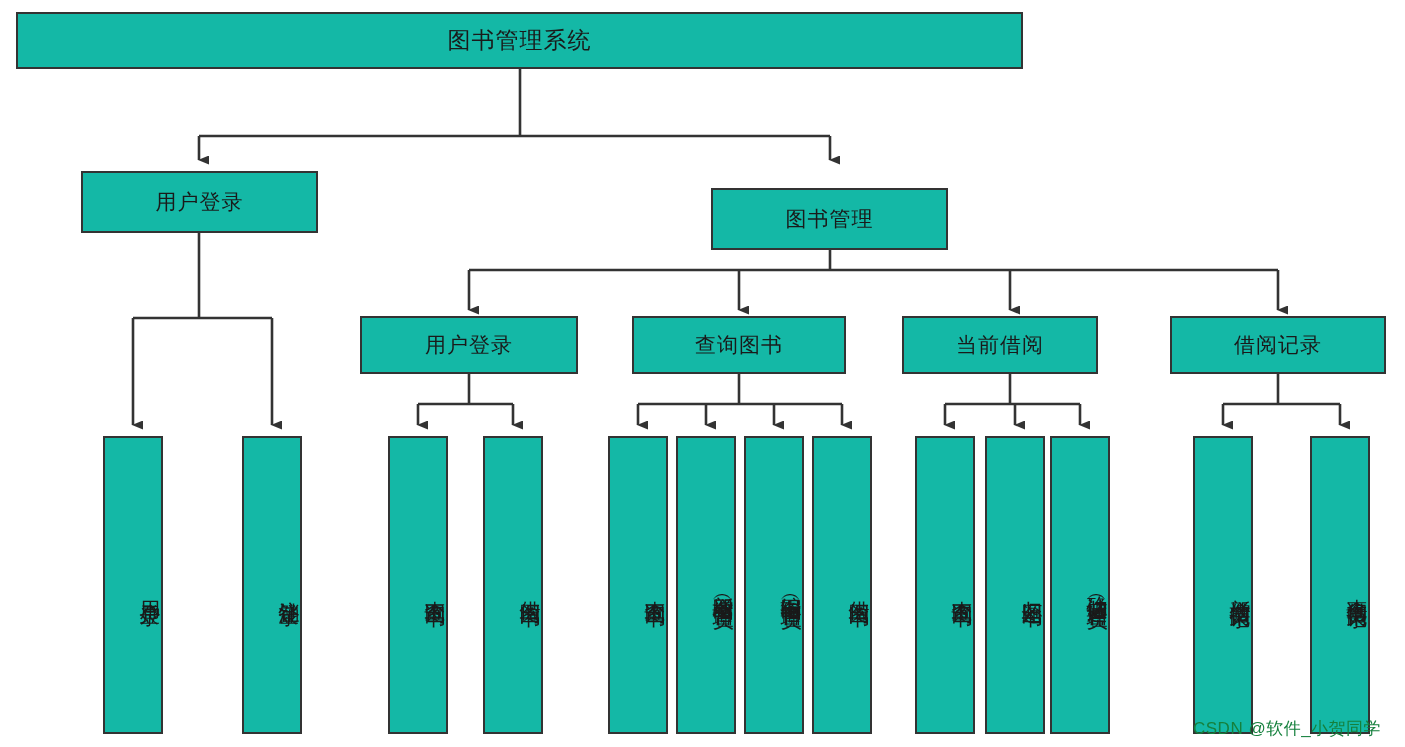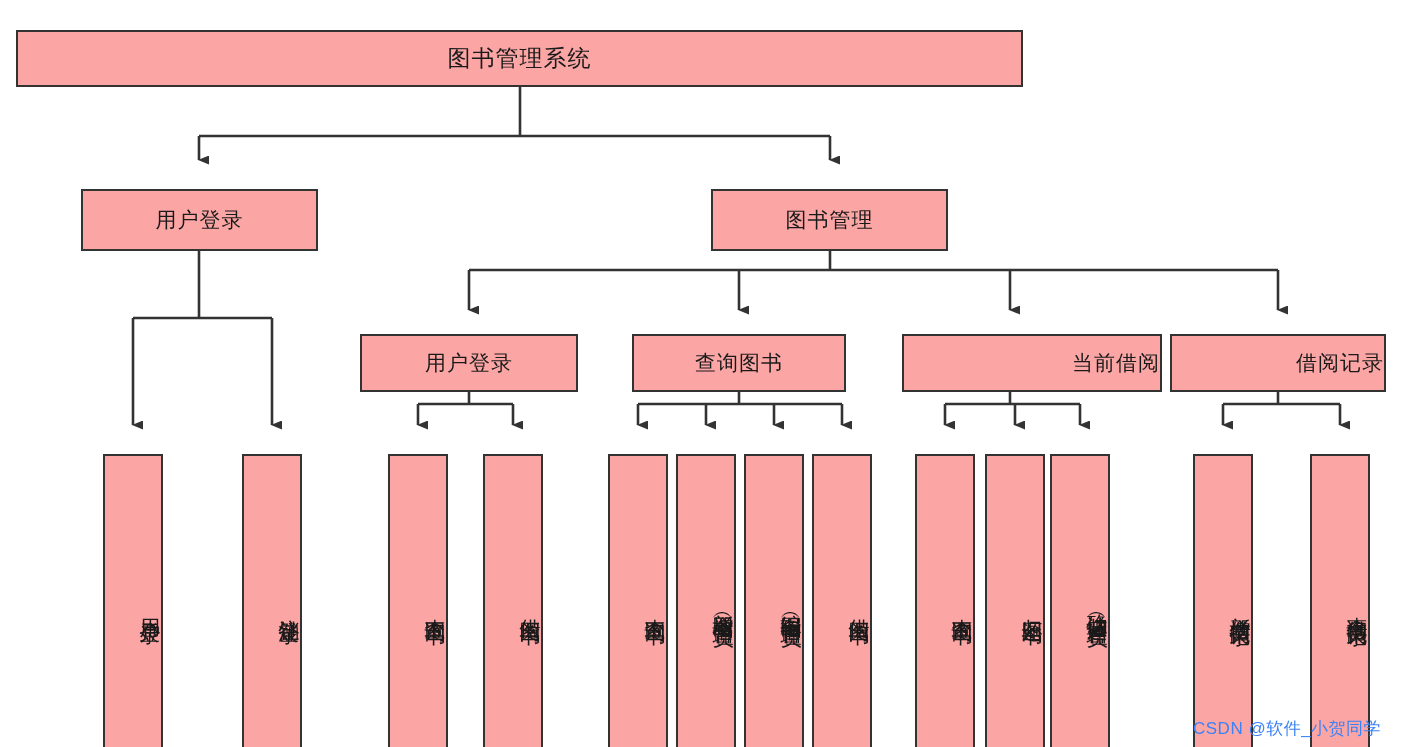--- a/index.html
+++ b/index.html
@@ -23,27 +23,26 @@
     left: 0;
     top: 0;
     width: 1405px;
     height: 747px;
     pointer-events: none;
   }
   .node {
     position: absolute;
     box-sizing: border-box;
     border: 2px solid #333333;
-    background: #fca5a5;
+    background: #14b8a6;
     display: flex;
     align-items: center;
     justify-content: center;
     color: #1a1a1a;
     z-index: 2;
-    margin-top: 18px;
   }
   .node.horiz {
     font-size: 21px;
     letter-spacing: 1px;
   }
   .node.vert {
     writing-mode: vertical-rl;
     text-orientation: upright;
     font-size: 21px;
     letter-spacing: 2px;
@@ -56,21 +55,21 @@
     text-orientation: upright;
     line-height: 1.0;
     white-space: nowrap;
   }
   .node.root {
     font-size: 23px;
   }
   .watermark {
     position: absolute;
     z-index: 5;
-    color: #3b82f6;
+    color: #15803d;
     font-size: 17px;
     white-space: nowrap;
     letter-spacing: 0.5px;
   }
 </style>
 </head>
 <body>
 
 <div id="canvas">
 
@@ -124,34 +123,34 @@
     </g>
   </svg>
 
   <div class="node horiz root" style="left:16px; top:12px; width:1007px; height:57px;">
     <span class="label">图书管理系统</span>
   </div>
 
   <div class="node horiz" style="left:81px; top:171px; width:237px; height:62px;">
     <span class="label">用户登录</span>
   </div>
-  <div class="node horiz" style="left:711px; top:171px; width:237px; height:62px;">
+  <div class="node horiz" style="left:711px; top:188px; width:237px; height:62px;">
     <span class="label">图书管理</span>
   </div>
 
   <div class="node horiz" style="left:360px; top:316px; width:218px; height:58px;">
     <span class="label">用户登录</span>
   </div>
   <div class="node horiz" style="left:632px; top:316px; width:214px; height:58px;">
     <span class="label">查询图书</span>
   </div>
-  <div class="node horiz" style="left:902px; top:316px; width:260px; height:58px;justify-content:flex-end;">
+  <div class="node horiz" style="left:902px; top:316px; width:196px; height:58px;">
     <span class="label">当前借阅</span>
   </div>
-  <div class="node horiz" style="left:1170px; top:316px; width:216px; height:58px;justify-content:flex-end;">
+  <div class="node horiz" style="left:1170px; top:316px; width:216px; height:58px;">
     <span class="label">借阅记录</span>
   </div>
 
   <div class="node vert" style="left:103px; top:436px; width:60px; height:298px;">
     <span class="label">用户登录</span>
   </div>
   <div class="node vert" style="left:242px; top:436px; width:60px; height:298px;">
     <span class="label">注销登录</span>
   </div>
 

